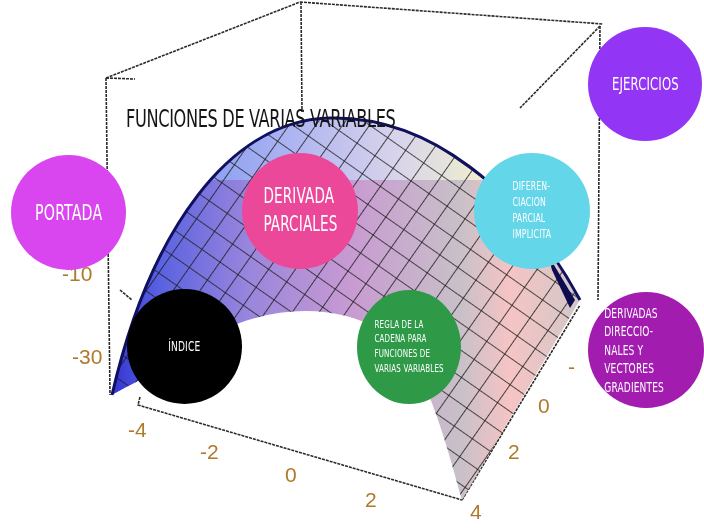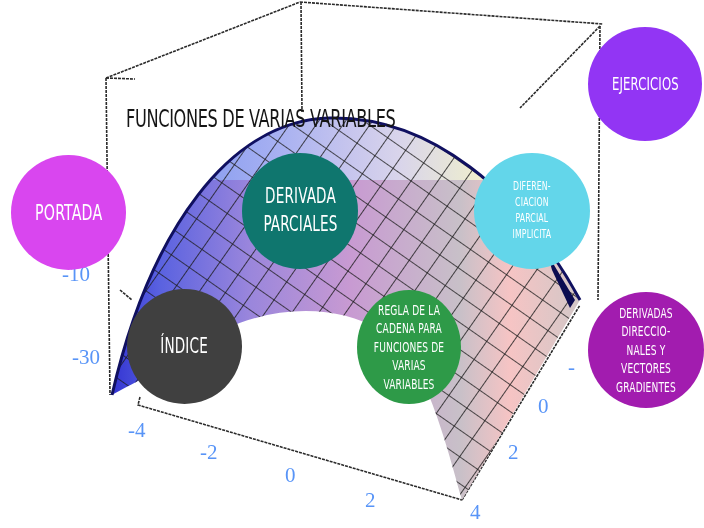--- a/index.html
+++ b/index.html
@@ -1,20 +1,20 @@
 <!DOCTYPE html>
 <html><head>
 <meta charset="utf-8">
 <style>
   html,body{margin:0;padding:0;}
   body{width:704px;height:528px;position:relative;overflow:hidden;background:#ffffff;font-family:"DejaVu Sans Condensed","DejaVu Sans",sans-serif;}
   #bg{position:absolute;left:0;top:0;width:704px;height:528px;}
-  .tick{position:absolute;font-family:Liberation Serif, serif;color:#3b82f6;font-size:21px;opacity:.85;}
+  .tick{position:absolute;font-family:Liberation Sans, sans-serif;color:#a16207;font-size:21px;opacity:.85;}
   .title{position:absolute;left:126px;top:104px;font-size:25px;color:#151515;letter-spacing:-0.5px;transform:scaleX(0.72);transform-origin:left top;white-space:nowrap;}
-  .circle{position:absolute;border-radius:50%;display:flex;align-items:center;justify-content:center;text-align:center;color:#ffffff;cursor:pointer;}
+  .circle{position:absolute;border-radius:50%;display:flex;align-items:center;justify-content:center;color:#ffffff;cursor:pointer;}
   .circle .lbl{display:block;transform:scaleX(0.72);white-space:pre-line;line-height:1.32;letter-spacing:0.2px;}
 </style>
 </head>
 <body>
 
 <svg id="bg" viewBox="0 0 704 528" xmlns="http://www.w3.org/2000/svg">
   <defs>
     <linearGradient id="surf" x1="0" y1="0" x2="1" y2="0">
       <stop offset="0" stop-color="#2a2ad0"></stop>
       <stop offset="0.12" stop-color="#5a62e0"></stop>
@@ -72,41 +72,41 @@
 <span class="tick" style="left:568px;top:355px;">-</span>
 <span class="tick" style="left:538px;top:394px;">0</span>
 <span class="tick" style="left:508px;top:440px;">2</span>
 
 <div class="title">FUNCIONES DE VARIAS VARIABLES</div>
 
 <div class="circle" style="left:11px;top:155px;width:115px;height:115px;background:#d946ef;font-size:22px;">
   <span class="lbl">PORTADA</span>
 </div>
 
-<div class="circle" style="left:242px;top:153px;width:116px;height:116px;background:#0f766e;font-size:21px;">
+<div class="circle" style="left:242px;top:153px;width:116px;height:116px;background:#ec4899;font-size:21px;">
   <span class="lbl">DERIVADA
 PARCIALES</span>
 </div>
 
 <div class="circle" style="left:474px;top:153px;width:116px;height:116px;background:#63D6EA;font-size:12px;">
   <span class="lbl">DIFEREN-
 CIACION
 PARCIAL
 IMPLICITA</span>
 </div>
 
 <div class="circle" style="left:588px;top:27px;width:114px;height:114px;background:#9235F4;font-size:18px;">
   <span class="lbl">EJERCICIOS</span>
 </div>
 
-<div class="circle" style="left:127px;top:289px;width:115px;height:115px;background:#404040;font-size:21px;">
+<div class="circle" style="left:127px;top:289px;width:115px;height:115px;background:#000000;font-size:14px;">
   <span class="lbl">ÍNDICE</span>
 </div>
 
-<div class="circle" style="left:357px;top:290px;width:104px;height:114px;background:#2E9A48;font-size:14px;border-radius:50%;">
+<div class="circle" style="left:357px;top:290px;width:104px;height:114px;background:#2E9A48;font-size:11px;border-radius:50%;">
   <span class="lbl">REGLA DE LA
 CADENA PARA
 FUNCIONES DE
 VARIAS VARIABLES</span>
 </div>
 
 <div class="circle" style="left:588px;top:292px;width:116px;height:116px;background:#a21caf;font-size:14px;">
   <span class="lbl">DERIVADAS
 DIRECCIO-
 NALES Y VECTORES

